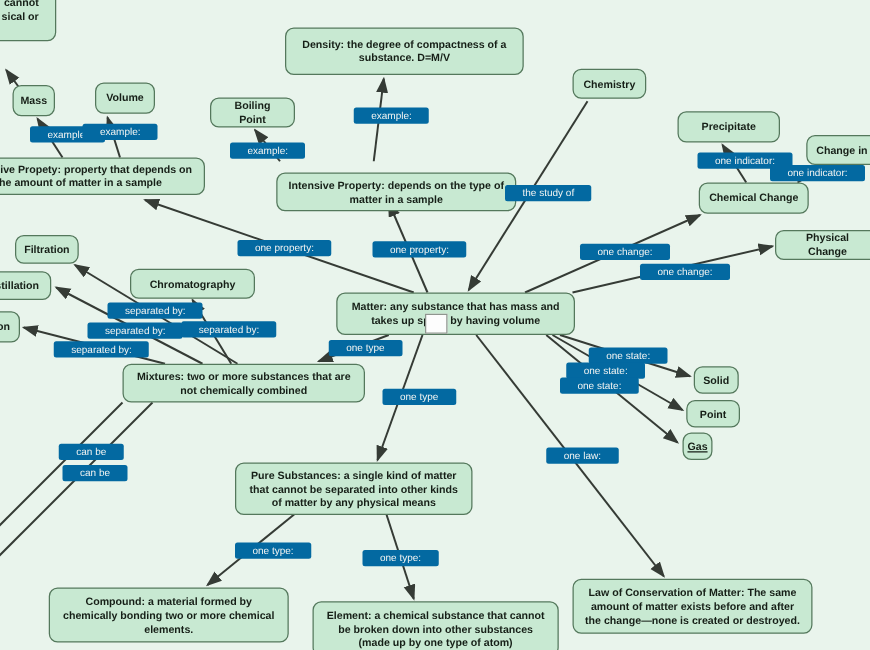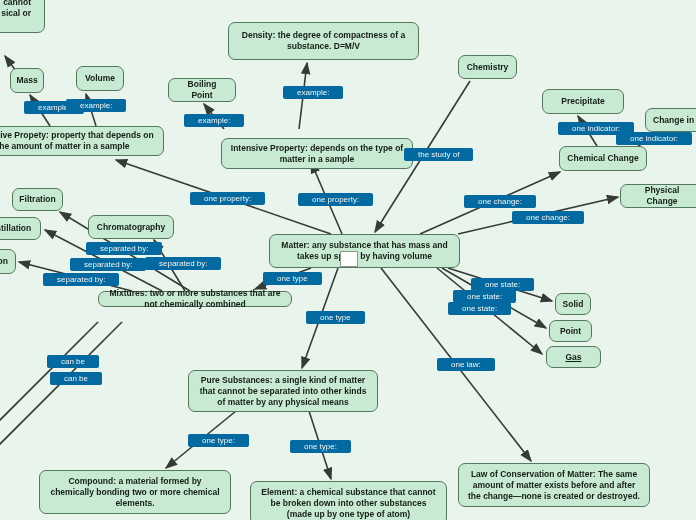--- a/index.html
+++ b/index.html
@@ -70,35 +70,35 @@
 sical or</div>
       <div class="node center" style="left: 10px; top: 68px; width: 34px; height: 25px;">Mass</div>
       <div class="node center" style="left: 76px; top: 66px; width: 48px; height: 25px;">Volume</div>
       <div class="node left" style="left: 228px; top: 22px; width: 191px; height: 38px;">Density: the degree of compactness of a substance. D=M/V</div>
       <div class="node center" style="left: 168px; top: 78px; width: 68px; height: 24px;">Boiling Point</div>
       <div class="node left" style="left: -38px; top: 126px; width: 202px; height: 30px;">Extensive Propety: property that depends on the amount of matter in a sample</div>
       <div class="node left" style="left: 190px; top: 138px; width: 192px; height: 31px; margin-left: 31px;">Intensive Property: depends on the type of matter in a sample</div>
       <div class="node center" style="left: 12px; top: 188px; width: 51px; height: 23px; text-align: center;">Filtration</div>
       <div class="node center" style="left: -22px; top: 217px; width: 63px; height: 23px;">Distillation</div>
       <div class="node right" style="left: -45px; top: 249px; width: 61px; height: 25px;">on</div>
-      <div class="node center" style="left: 88px; top: 215px; width: 86px; height: 24px; text-align: right;">Chromatography</div>
+      <div class="node center" style="left: 104px; top: 215px; width: 100px; height: 24px; text-align: right;">Chromatography</div>
       <div class="node left" style="left: 269px; top: 234px; width: 191px; height: 34px;">Matter: any substance that has mass and takes up space by having volume</div>
-      <div class="node left" style="left: 98px; top: 291px; width: 194px; height: 16px;">Mixtures: two or more substances that are not chemically combined</div>
+      <div class="node left" style="left: 98px; top: 291px; width: 194px; height: 31px;">Mixtures: two or more substances that are not chemically combined</div>
       <div class="node left" style="left: 188px; top: 370px; width: 190px; height: 42px;">Pure Substances: a single kind of matter that cannot be separated into other kinds of matter by any physical means</div>
       <div class="node left" style="left: 39px; top: 470px; width: 192px; height: 44px;">Compound: a material formed by chemically bonding two or more chemical elements.</div>
       <div class="node left" style="left: 250px; top: 481px; width: 197px; height: 44px;">Element: a chemical substance that cannot be broken down into other substances (made up by one type of atom)</div>
       <div class="node left" style="left: 458px; top: 463px; width: 192px; height: 44px;">Law of Conservation of Matter: The same amount of matter exists before and after the change—none is created or destroyed.</div>
       <div class="node center" style="left: 458px; top: 55px; width: 59px; height: 24px;">Chemistry</div>
       <div class="node center" style="left: 542px; top: 89px; width: 82px; height: 25px;">Precipitate</div>
       <div class="node left" style="left: 645px; top: 108px; width: 82px; height: 24px;">Change in</div>
       <div class="node center" style="left: 559px; top: 146px; width: 88px; height: 25px;">Chemical Change</div>
       <div class="node center" style="left: 620px; top: 184px; width: 84px; height: 24px;">Physical Change</div>
       <div class="node center" style="left: 555px; top: 293px; width: 36px; height: 22px;">Solid</div>
       <div class="node center" style="left: 549px; top: 320px; width: 43px; height: 22px;">Point</div>
-      <div class="node center" style="left: 546px; top: 346px; width: 55px; height: 22px; text-decoration: underline;">Gas</div>
+      <div class="node center" style="left: 546px; top: 346px; width: 24px; height: 22px; text-decoration: underline;">Gas</div>
     </div>
   <div id="label-layer">
       <div class="edge-label" style="left: 24px; top: 101px;">example:</div>
       <div class="edge-label" style="left: 66px; top: 99px;">example:</div>
       <div class="edge-label" style="left: 184px; top: 114px;">example:</div>
       <div class="edge-label" style="left: 283px; top: 86px;">example:</div>
       <div class="edge-label" style="left: 190px; top: 192px;">one property:</div>
       <div class="edge-label" style="left: 298px; top: 193px;">one property:</div>
       <div class="edge-label" style="left: 404px; top: 148px;">the study of</div>
       <div class="edge-label" style="left: 464px; top: 195px;">one change:</div>

